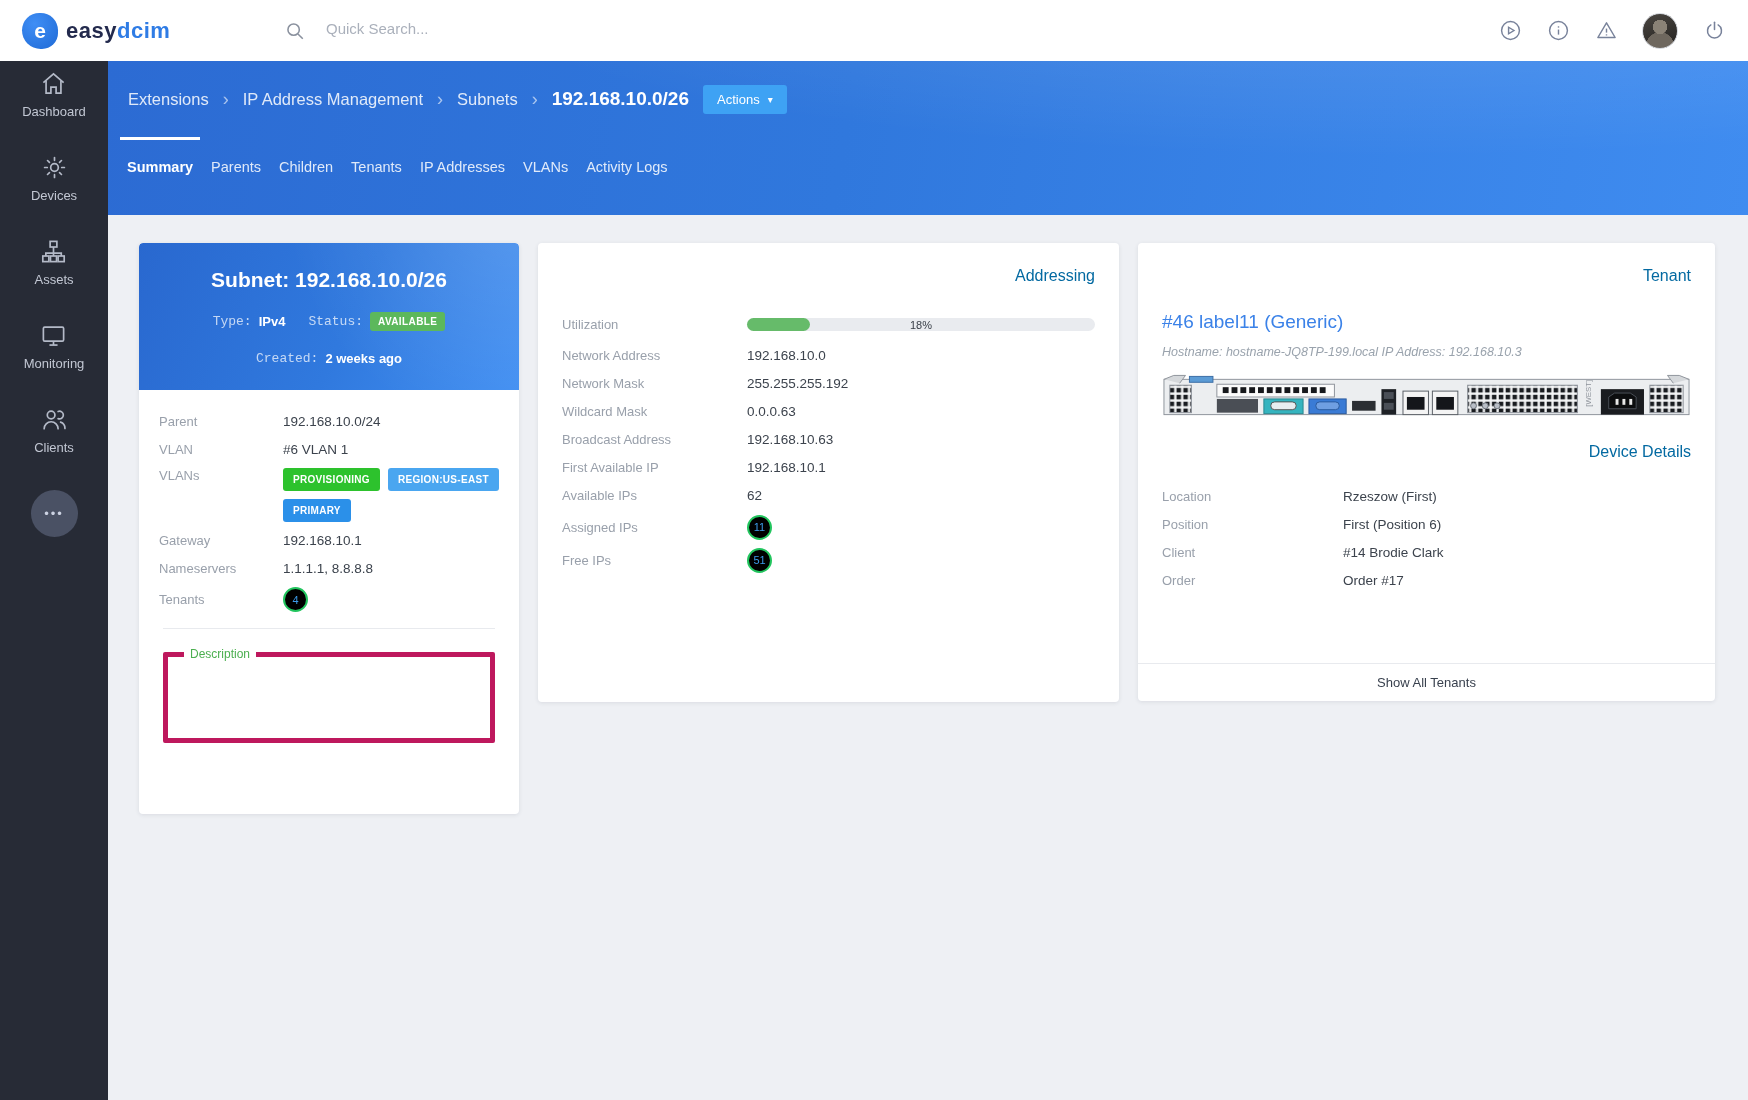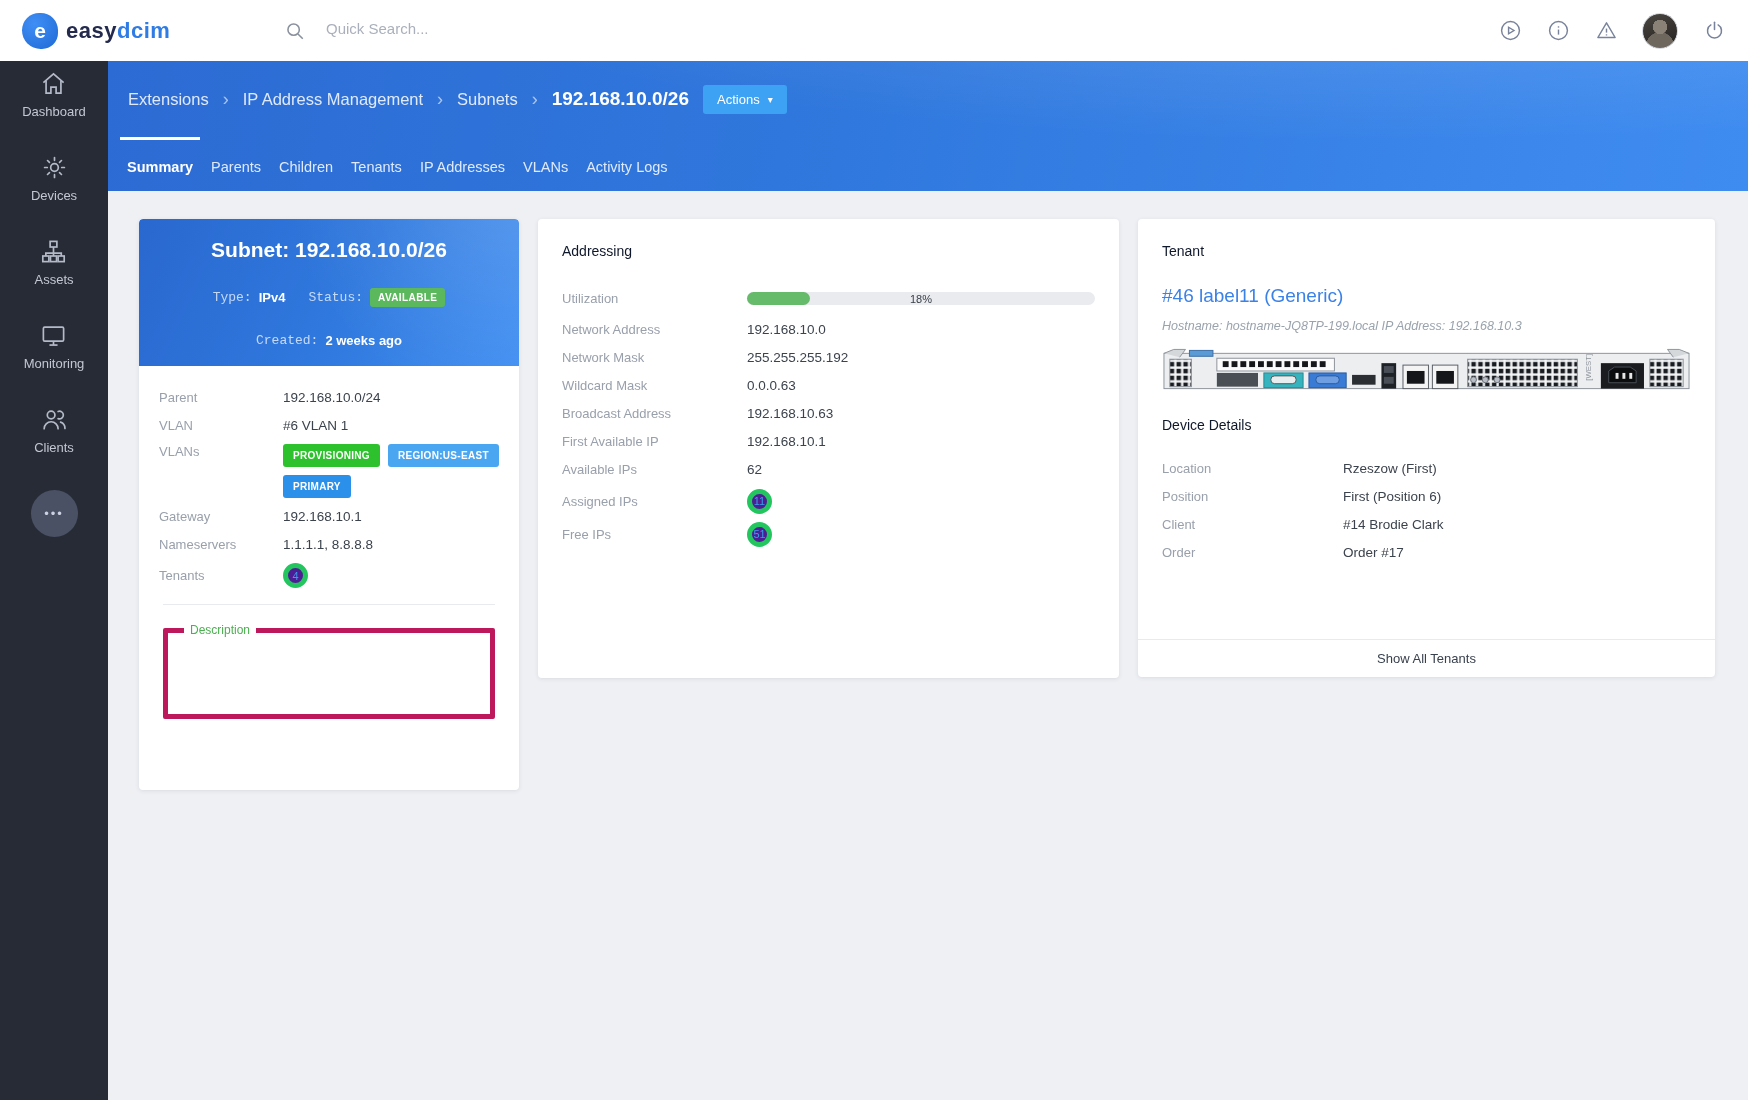--- a/index.html
+++ b/index.html
@@ -26,59 +26,59 @@
   .frame { display:flex; height:1039px; }
   .sidebar { width:108px; background:#272b36; display:flex; flex-direction:column; align-items:center; padding-top:9px; gap:35px; flex-shrink:0; }
   .side-item { display:flex; flex-direction:column; align-items:center; gap:7px; cursor:pointer; text-decoration:none; }
   .side-item svg { stroke:#b4bac8; }
   .side-label { font-size:13px; color:#c2c7d3; }
   .more-btn { width:47px; height:47px; border-radius:50%; background:#4a5164; color:#ccd2e2; display:flex; align-items:center; justify-content:center; font-size:13px; letter-spacing:2px; cursor:pointer; }
 
   .main { flex:1; display:flex; flex-direction:column; }
 
   
-  .bluehead { height:130px; background:radial-gradient(ellipse at 78% -70%, rgba(255,255,255,.16), rgba(255,255,255,0) 55%), linear-gradient(100deg,#2c6bd3 0%,#3078dd 45%,#3f8cf0 100%); color:#fff; }
+  .bluehead { height:154px; background:radial-gradient(ellipse at 78% -70%, rgba(255,255,255,.16), rgba(255,255,255,0) 55%), linear-gradient(100deg,#2c6bd3 0%,#3078dd 45%,#3f8cf0 100%); color:#fff; }
   .crumb-row { height:76px; display:flex; align-items:center; padding-left:20px; }
   .crumb { font-size:16.5px; color:rgba(255,255,255,.85); text-decoration:none; cursor:pointer; }
   .crumb-sep { margin:0 14px; color:rgba(255,255,255,.6); font-size:18px; }
   .crumb-current { font-size:19px; font-weight:bold; color:#fff; }
   .actions-btn { margin-left:14px; background:#3ea2f4; border:none; color:#fff; font-size:13px; padding:7px 14px; border-radius:3px; cursor:pointer; display:flex; align-items:center; gap:8px; font-family:inherit; }
   .actions-caret { font-size:10px; }
   .tab-row { height:59px; display:flex; padding-left:10px; }
   .tab { position:relative; display:flex; align-items:center; padding:0 9px; font-size:14.5px; color:rgba(255,255,255,.85); text-decoration:none; cursor:pointer; }
   .tab.active { color:#fff; font-weight:bold; }
   .tab.active::before { content:""; position:absolute; top:0; left:2px; right:2px; height:3px; background:#fff; }
 
   
   .content { flex:1; padding:28px 31px; display:flex; gap:19px; align-items:flex-start; }
   .card { background:#fff; border-radius:4px; box-shadow:0 1px 4px rgba(40,50,70,.10); }
-  .card-title { font-size:14px; color:#0f172a; }
+  .card-title { font-size:16px; color:#0369a1;text-align:right; }
 
   .row { display:flex; align-items:center; min-height:19px; margin-bottom:9px; }
   .row-label { font-size:13px; color:#99a0ab; flex-shrink:0; }
   .row-value { font-size:13.5px; color:#3c434d; }
 
   
   .subnet-card { width:380px; height:571px; overflow:hidden; }
-  .hero { height:147px; border-radius:4px 4px 0 0; background:radial-gradient(circle at 100% -30%, rgba(255,255,255,.15), rgba(255,255,255,0) 55%), linear-gradient(115deg,#2968cf,#3079de 55%,#418ff2); color:#fff; display:flex; flex-direction:column; align-items:center; justify-content:center; gap:26px; }
+  .hero { height:147px; border-radius:4px 4px 0 0; background:radial-gradient(circle at 100% -30%, rgba(255,255,255,.15), rgba(255,255,255,0) 55%), linear-gradient(115deg,#2968cf,#3079de 55%,#418ff2); color:#fff; display:flex; flex-direction:column; align-items:center; justify-content:center; gap:20px; }
   .hero-title { font-size:21px; font-weight:bold; }
   .hero-meta, .hero-created { display:flex; align-items:center; gap:7px; font-size:13px; }
   .hm-label { color:rgba(255,255,255,.72);font-family:Liberation Mono, monospace; }
   .hm-strong { font-weight:bold; color:#fff; }
   .hm-gap { margin-left:16px; }
   .status-badge { background:#5cb85c; color:#fff; font-size:10px; font-weight:bold; padding:4px 8px; border-radius:3px; letter-spacing:.4px; }
   .subnet-body { padding:22px 20px 0; }
   .subnet-body .row-label { width:124px; }
   .tags-row { align-items:flex-start; }
   .tags-wrap { display:flex; flex-wrap:wrap; gap:8px; max-width:220px; }
   .tag { color:#fff; font-size:10px; font-weight:bold; padding:6px 10px; border-radius:3px; letter-spacing:.3px; }
   .tag-green { background:#2dc22d; }
   .tag-blue { background:#4aa6f0; }
   .tag-blue2 { background:#2b90e9; }
-  .count-badge { width:25px; height:25px; border-radius:50%; background:#4c1d95; border:5px solid #22c55e; color:#3d9be9; font-size:11px; display:flex; align-items:center; justify-content:center; }
+  .count-badge { width:25px; height:25px; border-radius:50%; background:#000000; border:2px solid #22c55e; color:#3d9be9; font-size:11px; display:flex; align-items:center; justify-content:center; }
   .divider { border-top:1px solid #e8eaee; margin:16px 4px 18px; }
   .desc-box { border:5px solid #be185d; border-radius:2px; height:96px; margin:0 4px; padding:4px 8px; }
   .desc-box legend { color:#4caf50; font-size:12px; padding:0 6px; margin-left:8px; }
   .desc-text { font-size:12px; color:#6a7280; }
 
   
   .addressing-card { width:581px; height:459px; padding:24px; }
   .addressing-card .card-title { margin-bottom:30px; }
   .addressing-card .row-label { width:185px; }
   .badge-row { min-height:26px; margin-bottom:7px; }

